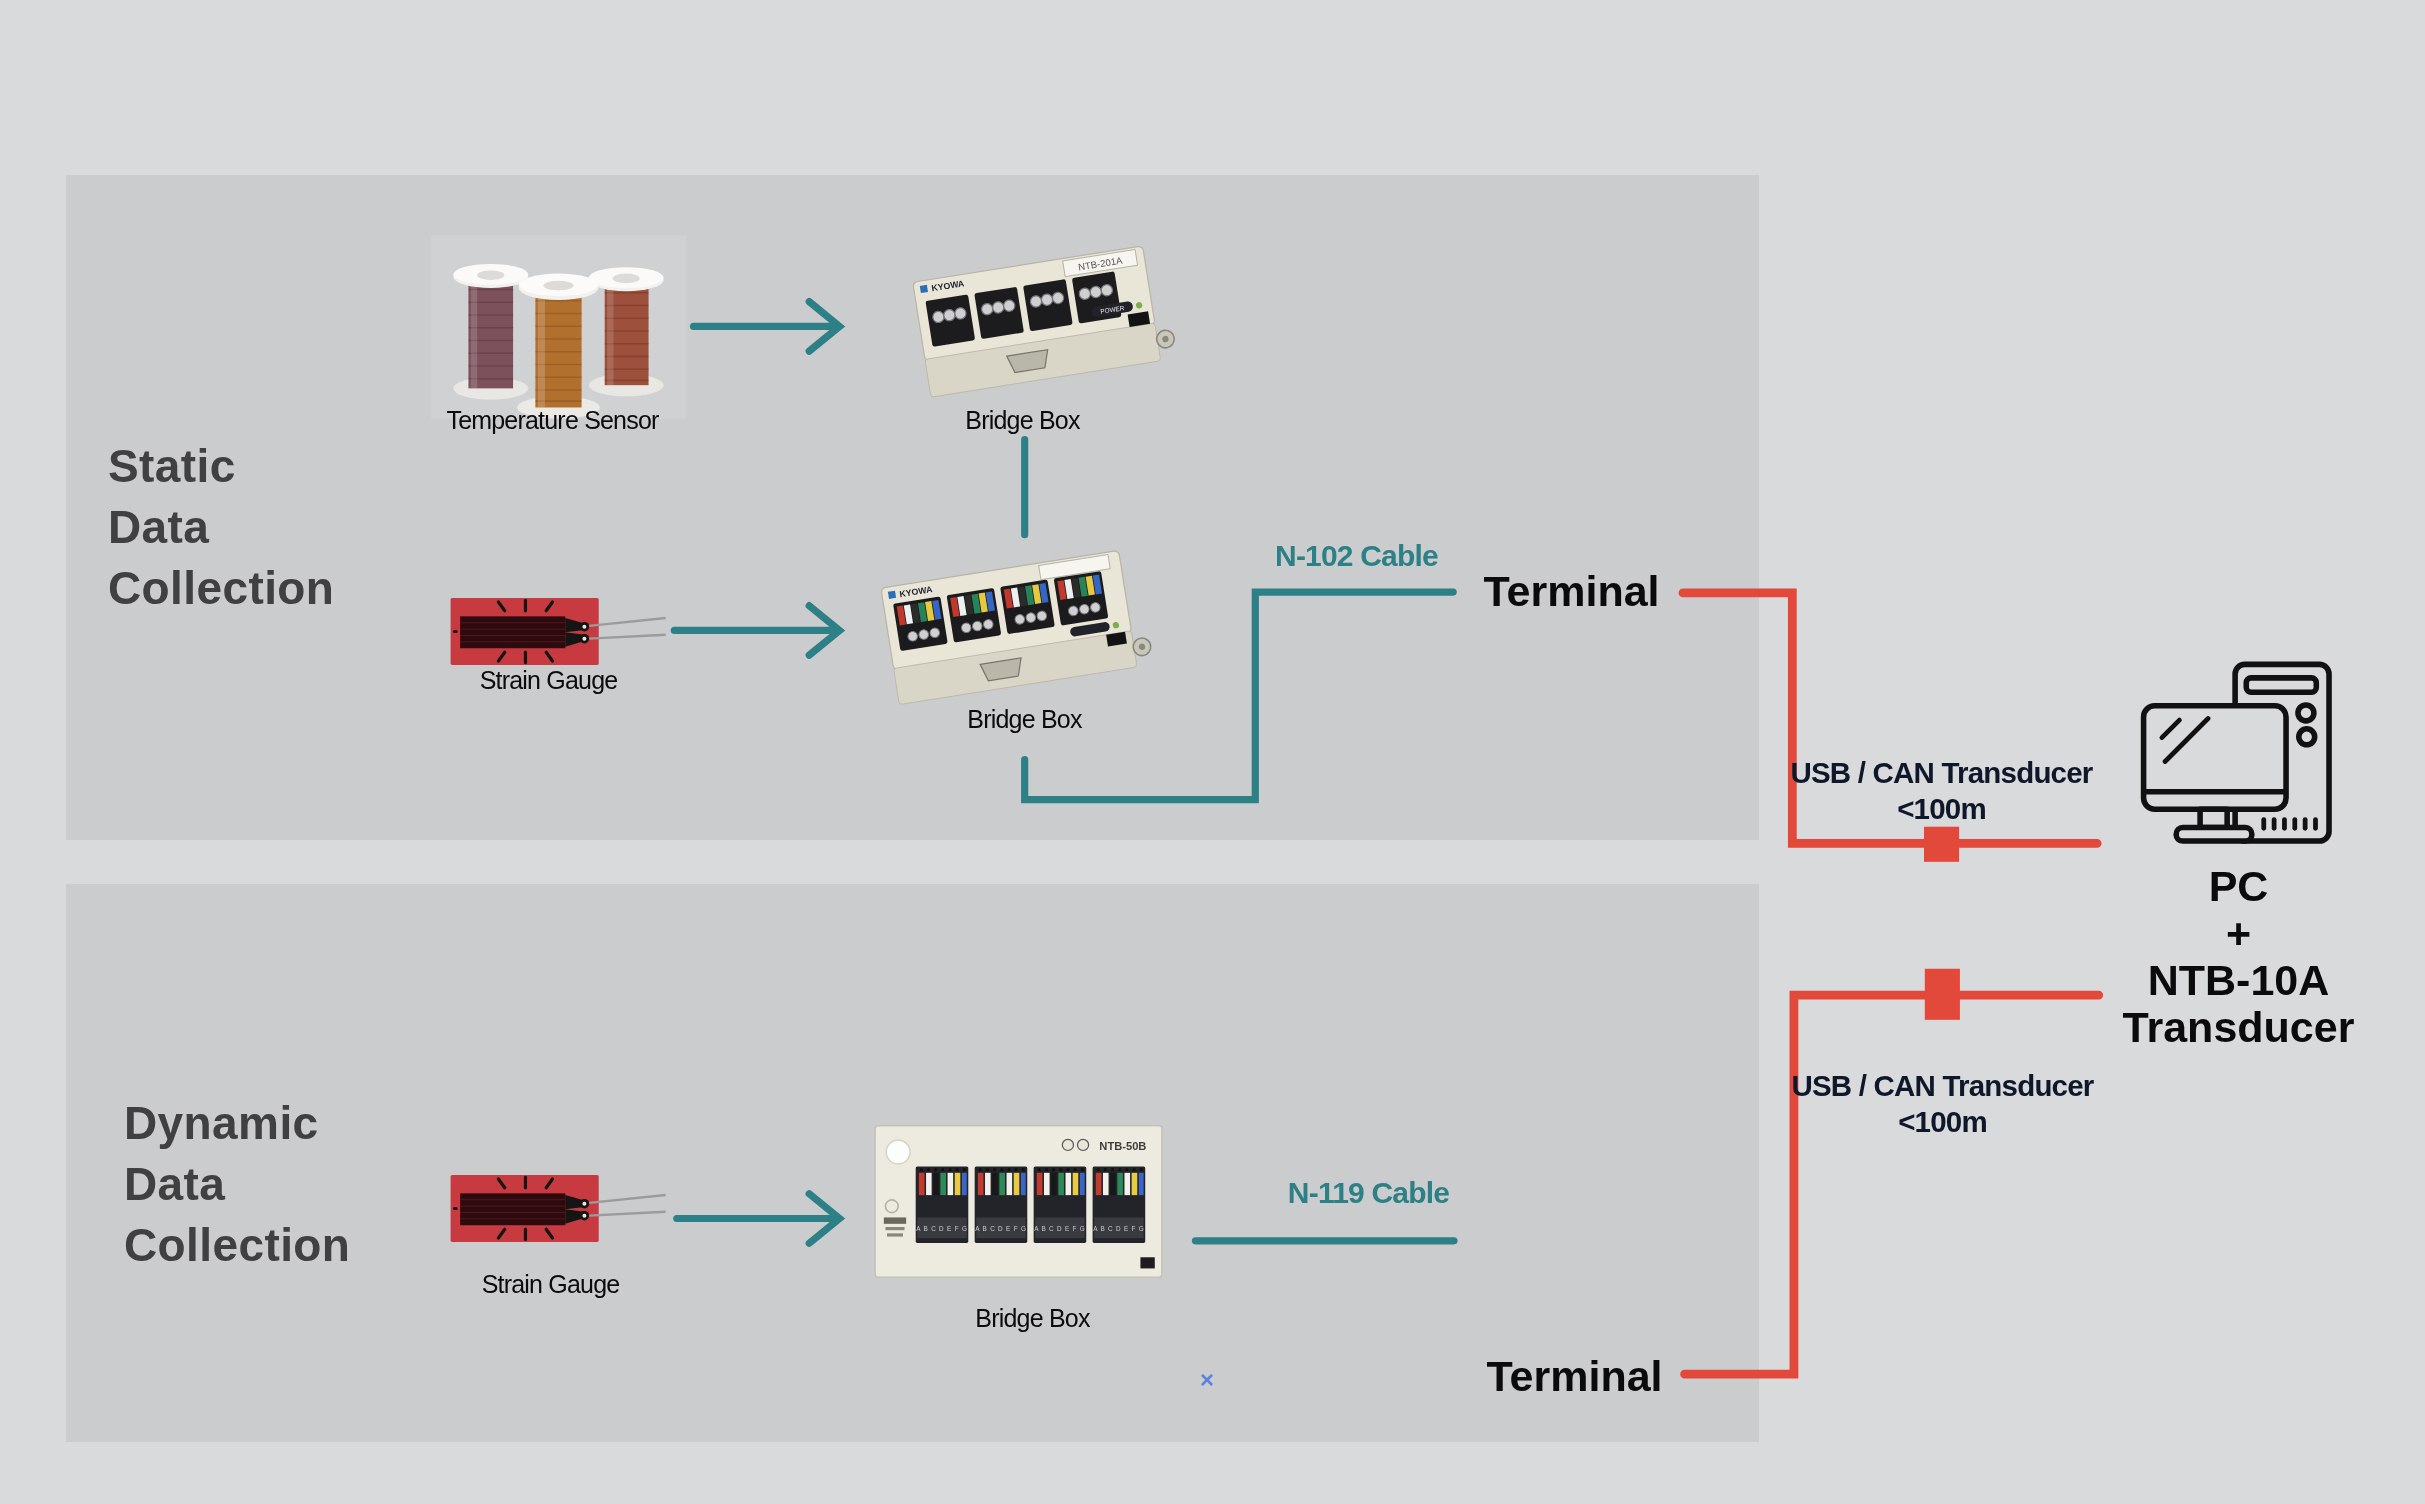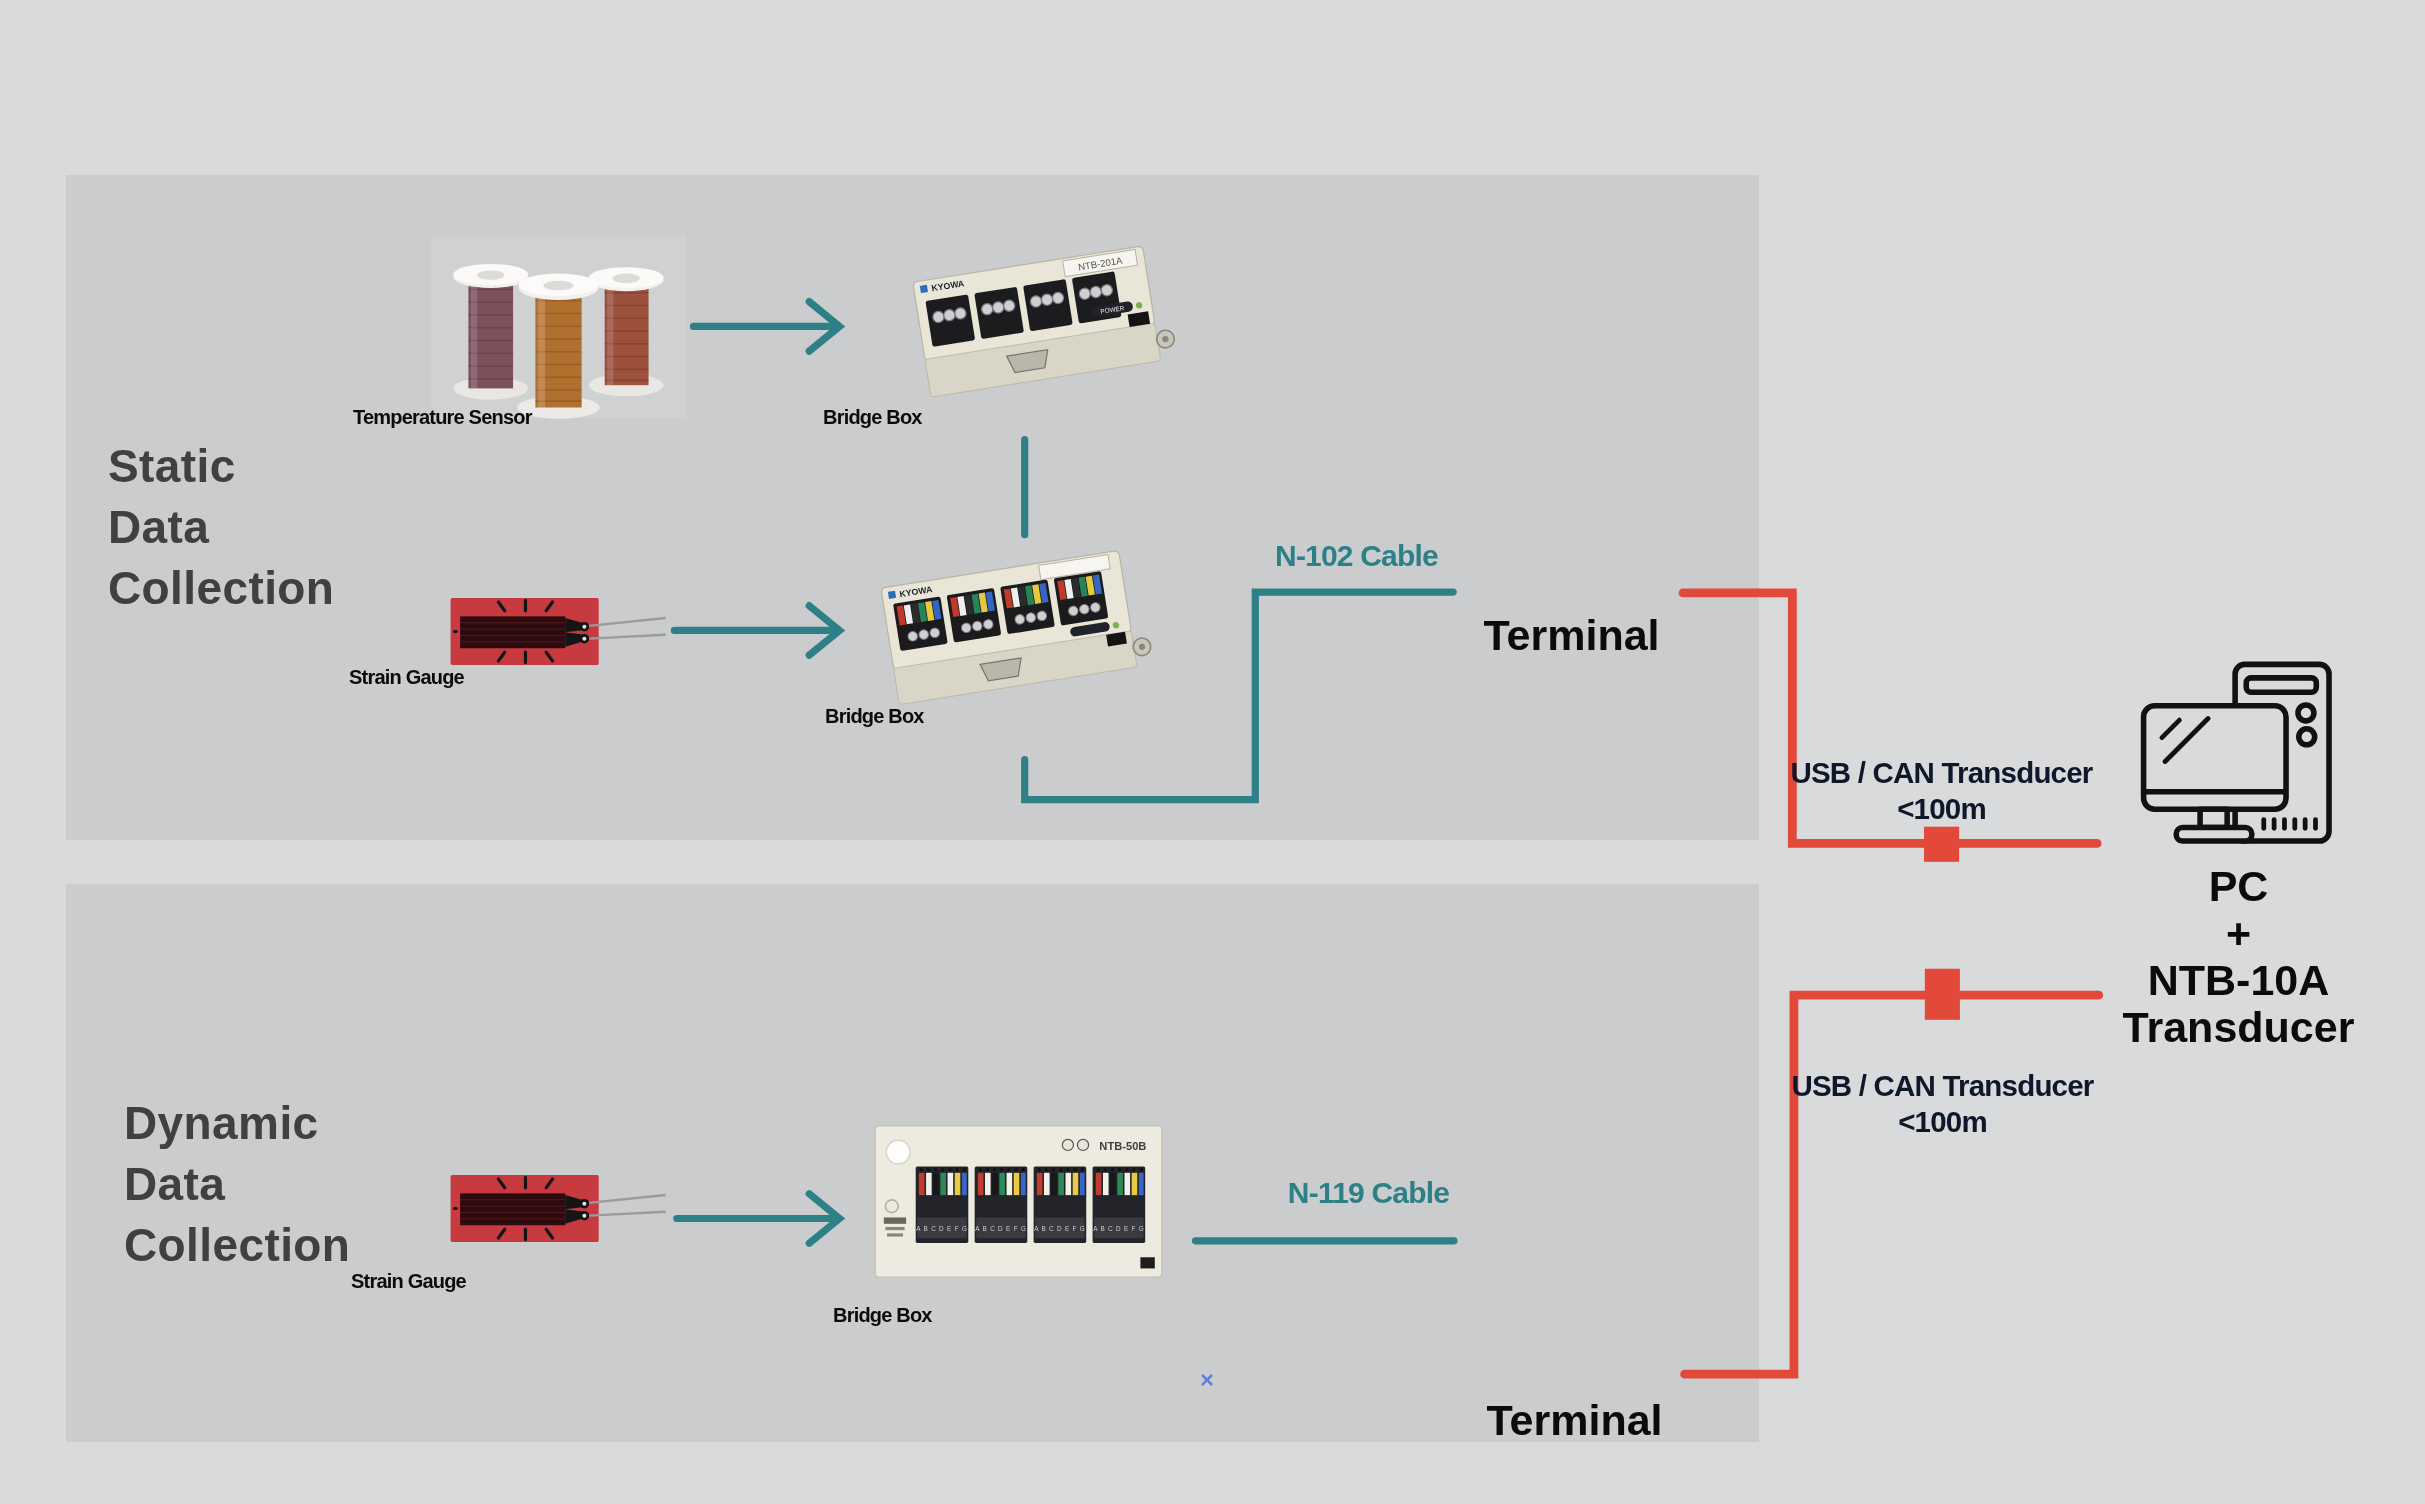--- a/index.html
+++ b/index.html
@@ -12,30 +12,30 @@
   .panel{position:absolute;background:#cbcccd;}
   .title{
     position:absolute;left:0;top:41px;width:2426px;text-align:center;
     font-size:56px;font-weight:bold;color:#58595b;letter-spacing:0;
   }
   .section-label{
     position:absolute;font-size:46px;font-weight:bold;color:#404040;
     line-height:61px;white-space:pre-line;letter-spacing:0.4px;
   }
   .dev-label{
-    position:absolute;width:399px;text-align:left;font-size:20px;
-    font-weight:bold;color:#0b0b0b;letter-spacing:-0.8px;
+    position:absolute;width:399px;text-align:center;font-size:25px;
+    font-weight:normal;color:#0b0b0b;letter-spacing:-0.8px;
   }
   .cable-label{
     position:absolute;width:319px;text-align:center;font-size:30px;
     font-weight:bold;color:#2d8186;letter-spacing:-0.8px;
   }
   .terminal-label{
     position:absolute;width:319px;text-align:center;font-size:43px;
-    font-weight:bold;color:#0b0b0b;margin-top:44px;
+    font-weight:bold;color:#0b0b0b;
   }
   .usb-label{
     position:absolute;width:399px;text-align:center;font-size:29.5px;
     font-weight:bold;color:#0f172a;line-height:36px;white-space:pre-line;
     letter-spacing:-0.8px;
   }
   .pc-label{
     position:absolute;left:2031px;top:863px;width:415px;text-align:center;
     font-size:43px;font-weight:bold;color:#0b0b0b;line-height:47px;
     white-space:pre-line;

